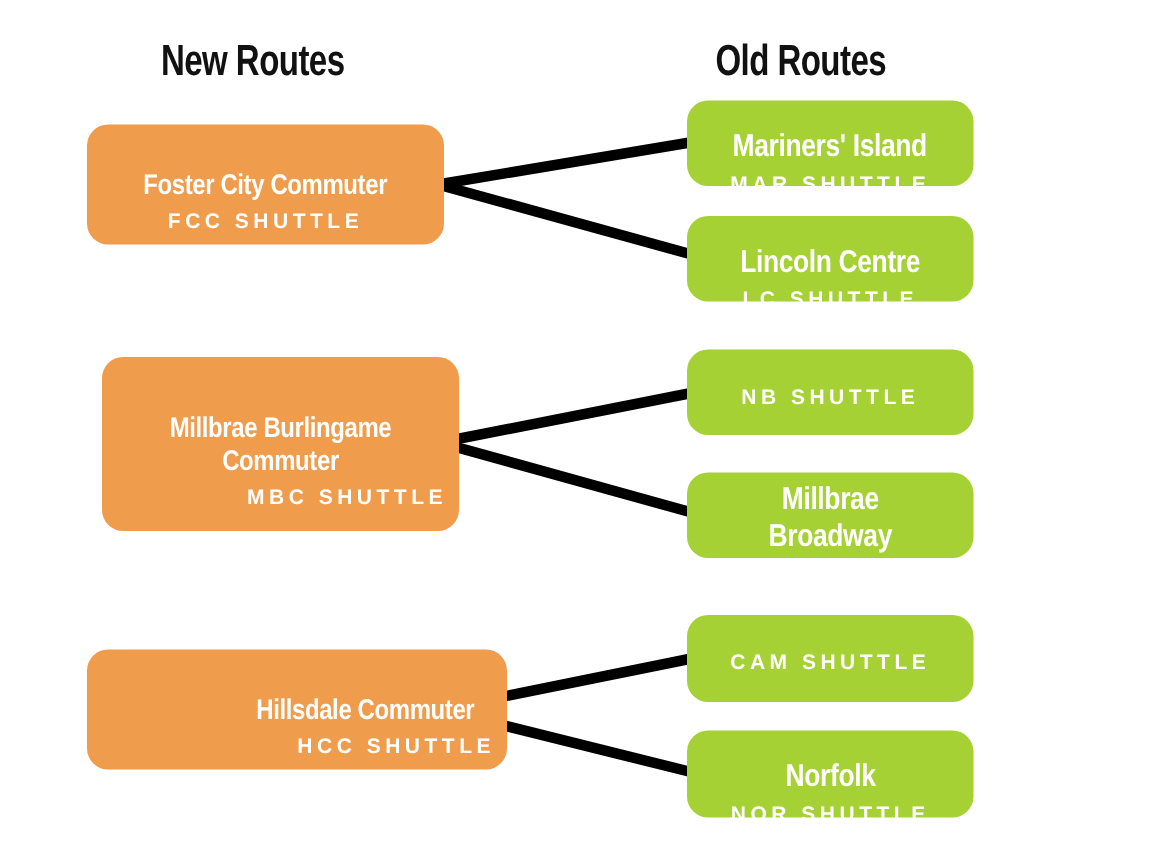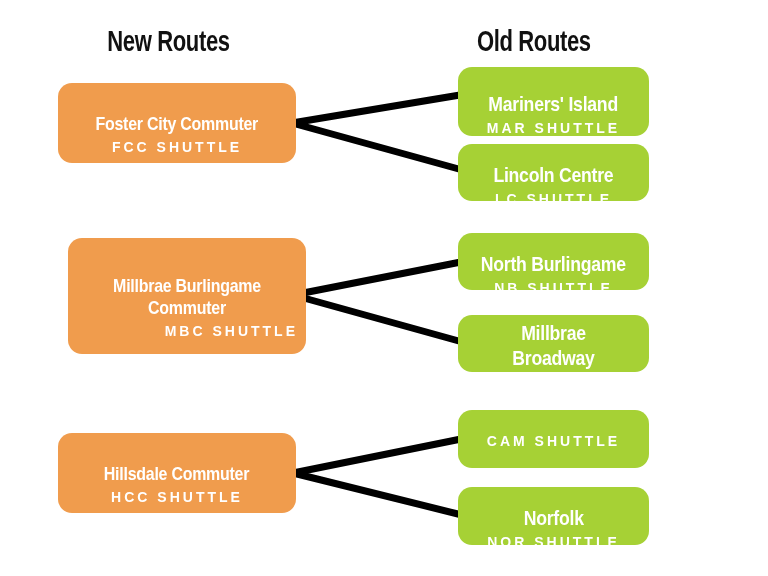--- a/index.html
+++ b/index.html
@@ -63,23 +63,23 @@
   .card .code {
     font-size: 14px;
     font-weight: bold;
     letter-spacing: 3px;
     margin-top: 4px;
     white-space: nowrap;
   }
   
   #new-0 { left: 58px;  top: 83px;  width: 238px; height: 80px; }
   #new-1 { left: 68px;  top: 238px; width: 238px; height: 116px; align-items: flex-end; }
-  #new-2 { left: 58px;  top: 433px; width: 238px; height: 80px; }
+  #new-2 { left: 58px;  top: 433px; width: 280px; height: 80px; align-items: flex-end; }
   
-  #old-0 { left: 458px; top: 67px;  width: 191px; height: 69px; }
+  #old-0 { left: 458px; top: 67px;  width: 191px; height: 57px; }
   #old-1 { left: 458px; top: 144px; width: 191px; height: 57px; }
   #old-2 { left: 458px; top: 233px; width: 191px; height: 57px; }
   #old-3 { left: 458px; top: 315px; width: 191px; height: 57px; }
   #old-4 { left: 458px; top: 410px; width: 191px; height: 58px; }
   #old-5 { left: 458px; top: 487px; width: 191px; height: 58px; }
 </style>
 </head>
 <body>
 
 <div class="canvas">
@@ -132,23 +132,20 @@
   </div>
 
   <div id="old-1" class="card old-route">
     <div class="title">
       <span class="squeeze">Lincoln Centre</span>
     </div>
     <div class="code">LC SHUTTLE</div>
   </div>
 
   <div id="old-2" class="card old-route">
-    <div class="title">
-      <span class="squeeze">North Burlingame</span>
-    </div>
     <div class="code">NB SHUTTLE</div>
   </div>
 
   <div id="old-3" class="card old-route">
     <div class="title">
       <span class="squeeze">Millbrae Broadway</span>
     </div>
     <div class="code">MB SHUTTLE</div>
   </div>
 

